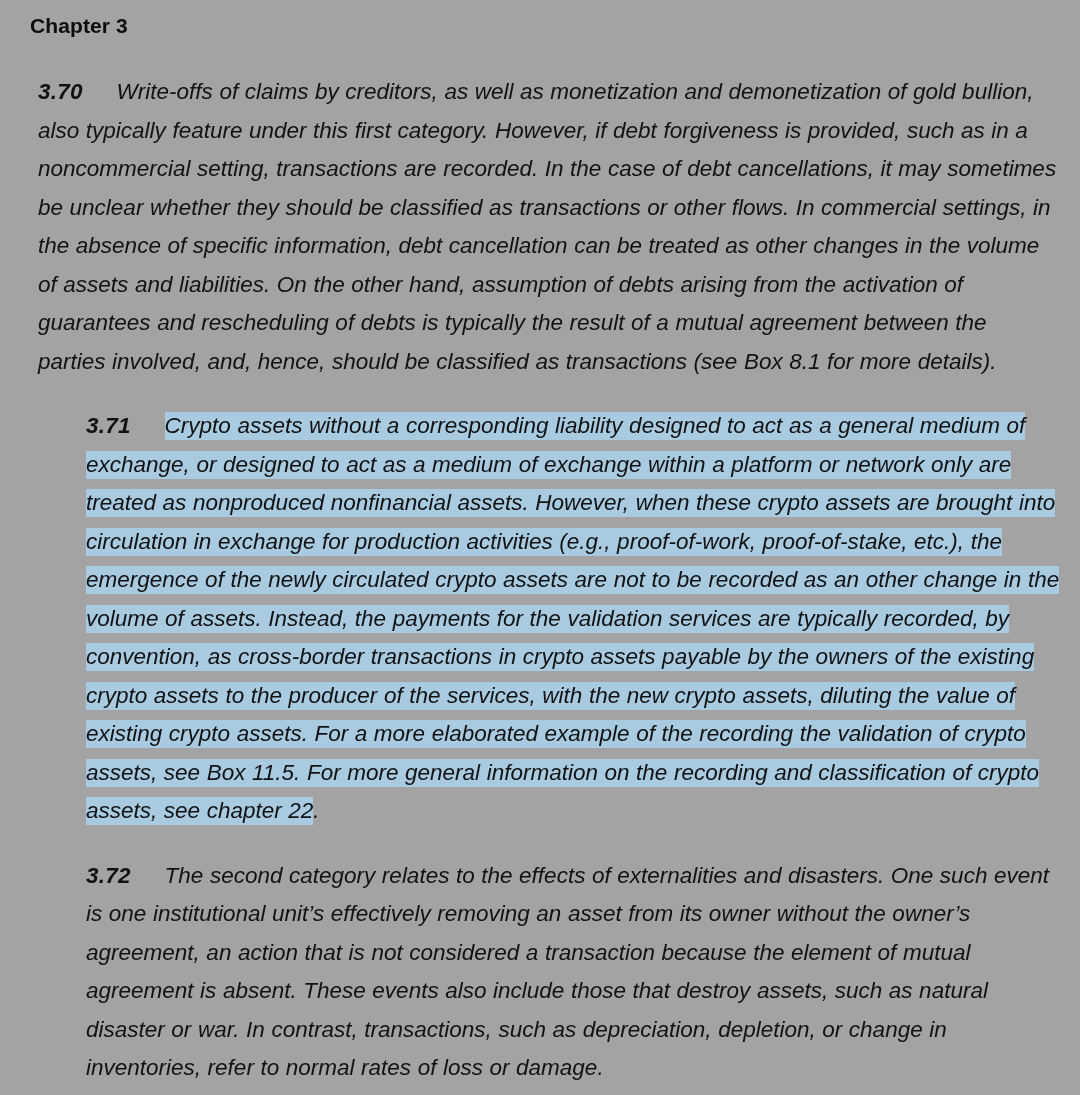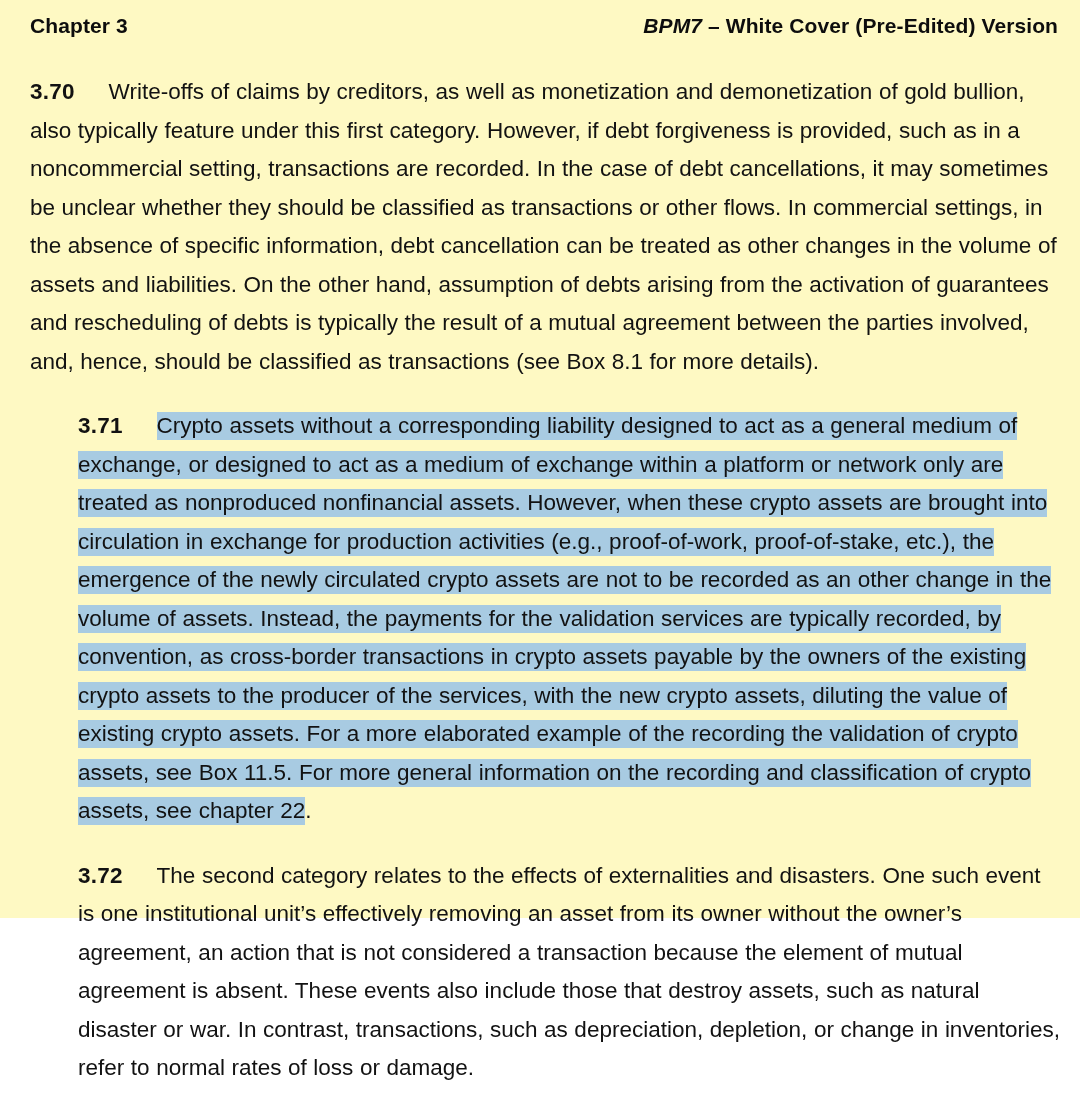--- a/index.html
+++ b/index.html
@@ -12,24 +12,24 @@
     width: 1080px;
     height: 1095px;
     font-family: "Liberation Sans", sans-serif;
     color: #111111;
     overflow: hidden;
     position: relative;
   }
 
   .page {
     width: 1080px;
-    height: 918px;
+    height: 1095px;
     box-sizing: border-box;
     padding: 0;
-    background: #fef9c3;
+    background: #a3a3a3;
     position: relative;
   }
 
   
   .running-head {
     display: flex;
     align-items: baseline;
     justify-content: space-between;
     padding: 14px 22px 0 30px;
     font-size: 21px;
@@ -45,22 +45,23 @@
   .running-head .right {
     white-space: nowrap;
   }
   .running-head .right .bpm {
     font-style: italic;
     font-weight: bold;
   }
 
   
   .body-text {
-    padding: 0 20px 0 30px;
+    padding: 0 20px 0 38px;
     box-sizing: border-box;
+    font-style: italic;
   }
 
   p.para {
     margin: 0;
     font-size: 22.5px;
     line-height: 38.5px;
     text-align: left;
     color: #121212;
     word-spacing: 0.3px;
   }
@@ -93,21 +94,20 @@
 
   #para-370 { padding-top: 29px; }
 </style>
 </head>
 <body>
 
 <div class="page">
 
   <div class="running-head">
     <span class="left">Chapter 3</span>
-    <span class="right"><span class="bpm">BPM7</span><span> – White Cover (Pre-Edited) Version</span></span>
   </div>
 
   <div class="body-text">
 
     <p class="para" id="para-370"><span class="pnum">3.70</span><span class="tabgap"></span><span>Write-offs of claims by creditors, as well as monetization and demonetization of gold bullion, also typically feature under this first category. However, if debt forgiveness is provided, such as in a noncommercial setting, transactions are recorded. In the case of debt cancellations, it may sometimes be unclear whether they should be classified as transactions or other flows. In commercial settings, in the absence of specific information, debt cancellation can be treated as other changes in the volume of assets and liabilities. On the other hand, assumption of debts arising from the activation of guarantees and rescheduling of debts is typically the result of a mutual agreement between the parties involved, and, hence, should be classified as transactions (see Box 8.1 for more details).</span></p>
 
     <p class="para" id="para-371"><span class="pnum">3.71</span><span class="tabgap"></span><span class="hl">Crypto assets without a corresponding liability designed to act as a general medium of exchange, or designed to act as a medium of exchange within a platform or network only are treated as nonproduced nonfinancial assets. However, when these crypto assets are brought into circulation in exchange for production activities (e.g., proof-of-work, proof-of-stake, etc.), the emergence of the newly circulated crypto assets are not to be recorded as an other change in the volume of assets. Instead, the payments for the validation services are typically recorded, by convention, as cross-border transactions in crypto assets payable by the owners of the existing crypto assets to the producer of the services, with the new crypto assets, diluting the value of existing crypto assets.  For a more elaborated example of the recording the validation of crypto assets, see Box 11.5. For more general information on the recording and classification of crypto assets, see chapter 22</span><span class="nohl">.</span></p>
 
     <p class="para" id="para-372"><span class="pnum">3.72</span><span class="tabgap"></span><span>The second category relates to the effects of externalities and disasters. One such event is one institutional unit’s effectively removing an asset from its owner without the owner’s agreement, an action that is not considered a transaction because the element of mutual agreement is absent. These events also include those that destroy assets, such as natural disaster or war. In contrast, transactions, such as depreciation, depletion, or change in inventories, refer to normal rates of loss or damage.</span></p>
 

